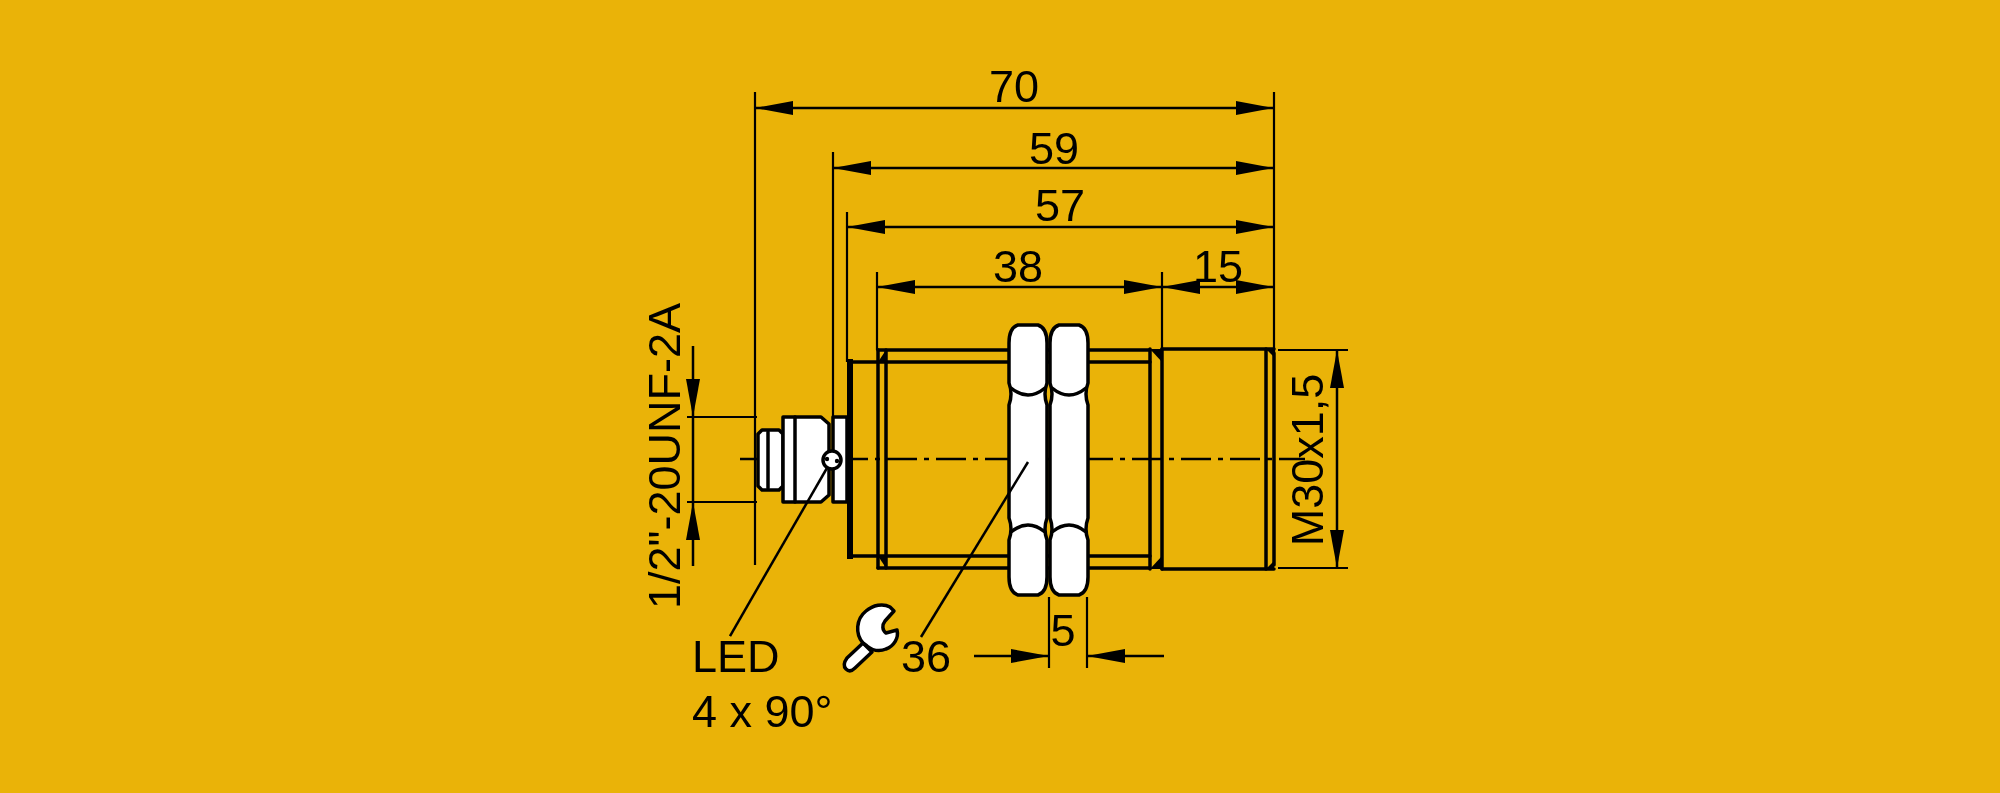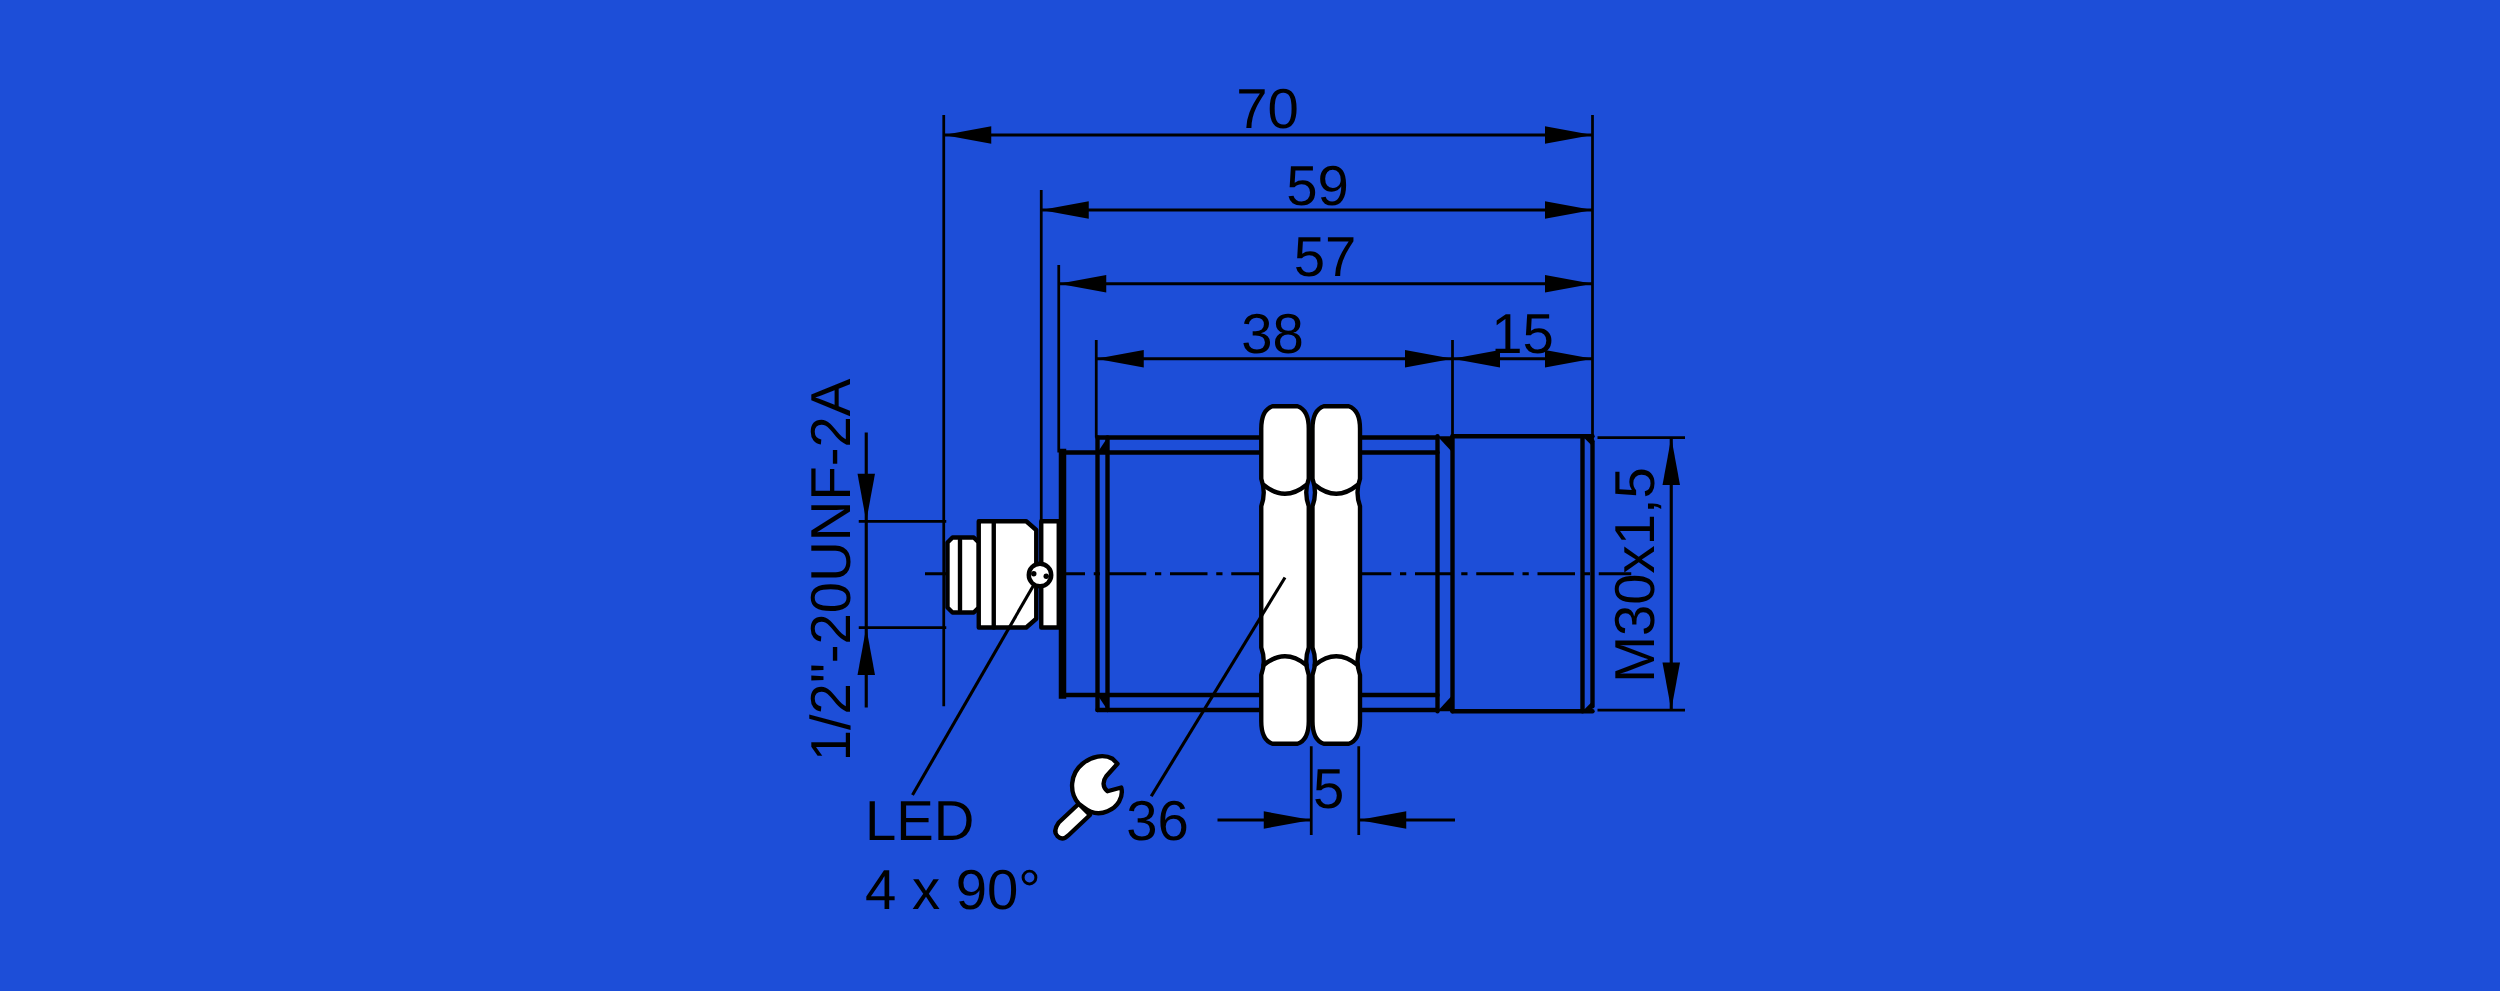--- a/index.html
+++ b/index.html
@@ -1,16 +1,16 @@
 <!DOCTYPE html>
 <html><head>
 <meta charset="utf-8">
 <style>
   html,body{margin:0;padding:0;background:#ffffff;}
-  .stage{position:relative;width:2000px;height:793px;background:#1d4ed8;overflow:hidden;
+  .stage{position:relative;width:2000px;height:793px;background:#eab308;overflow:hidden;
          font-family:"Liberation Sans",sans-serif;}
   svg{position:absolute;left:0;top:0;}
   .obj{stroke:#000;stroke-width:3.5;fill:none;stroke-linecap:round;stroke-linejoin:round;}
   .objthick{stroke:#000;stroke-width:6;fill:none;stroke-linecap:square;}
   .dim{stroke:#000;stroke-width:2.5;fill:none;}
   .ext{stroke:#000;stroke-width:2.2;fill:none;}
   .cline{stroke:#000;stroke-width:2.4;fill:none;stroke-dasharray:30 7 5 7;}
   .arrow{fill:#000;stroke:none;}
   .whitefill{fill:#ffffff;}
   .lbl{font-family:"Liberation Sans",sans-serif;font-size:45px;fill:#000;}

